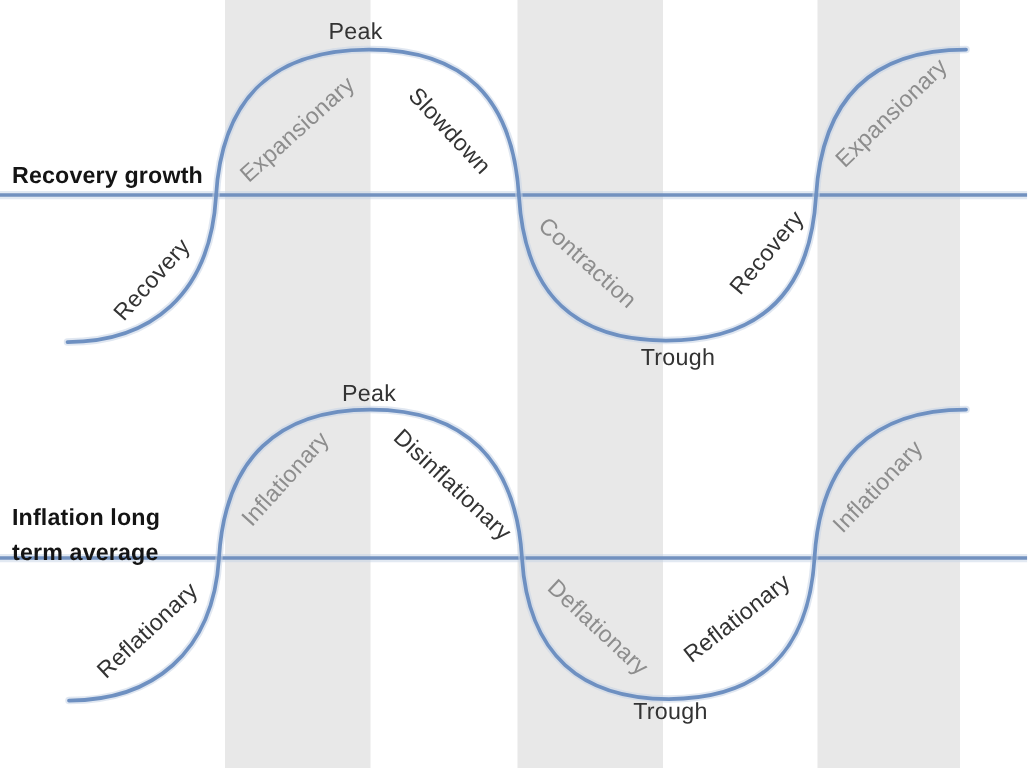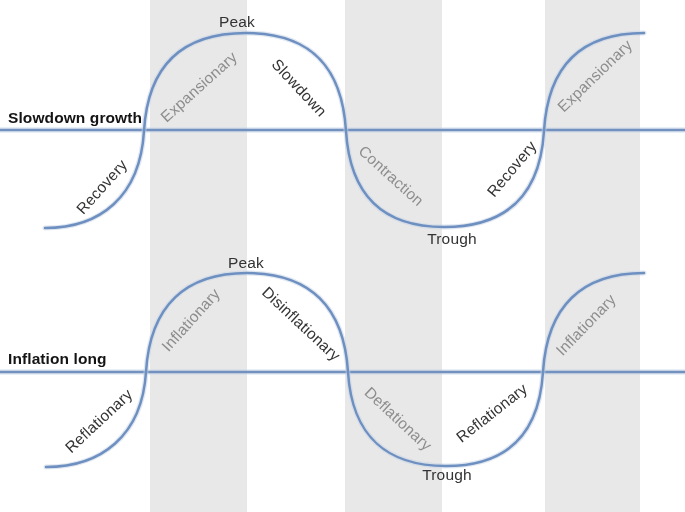--- a/index.html
+++ b/index.html
@@ -26,21 +26,21 @@
     transform:translate(-50%,-50%) rotate(var(--rot,0deg));
     letter-spacing:.2px;
   }
   .lbl.muted { color:var(--label-muted,#8d8d8d); }
   .axis-label {
     position:absolute; left:8px; width:150px;
     font-weight:bold; font-size:15.5px; line-height:23px;
     color:var(--axis-text,#141414); letter-spacing:.1px;
   }
   .axis-label.growth { top:106px; }
-  .axis-label.inflation { top:347px; }
+  .axis-label.inflation { top:334px; }
 </style>
 </head>
 <body>
 
 <div class="stage">
 
   <div class="band b1"></div>
   <div class="band b2"></div>
   <div class="band b3"></div>
 
@@ -51,24 +51,25 @@
     <line class="avg-line" x1="0" y1="372" x2="685" y2="372"></line>
 
     <path class="halo" d="M 45 228 C 100 228 140 197 144 131 C 148 63 184 33 246 33 C 309 33 342 65 346 131 C 350 197 384 227 444 227 C 505 227 540 197 544 131 C 548 64 583 33 644 33"></path>
     <path class="curve-main" d="M 45 228 C 100 228 140 197 144 131 C 148 63 184 33 246 33 C 309 33 342 65 346 131 C 350 197 384 227 444 227 C 505 227 540 197 544 131 C 548 64 583 33 644 33"></path>
 
     <path class="halo" d="M 46 467 C 101 467 142 436 146 372 C 150 305 186 273 247 273 C 310 273 344 307 348 372 C 352 437 388 466 446 466 C 505 466 539 436 543 372 C 547 306 582 273 644 273"></path>
     <path class="curve-main" d="M 46 467 C 101 467 142 436 146 372 C 150 305 186 273 247 273 C 310 273 344 307 348 372 C 352 437 388 466 446 466 C 505 466 539 436 543 372 C 547 306 582 273 644 273"></path>
   </svg>
 
   <div class="axis-label growth">
-    <div>Slowdown growth</div>
+    <div>Recovery growth</div>
   </div>
   <div class="axis-label inflation">
     <div>Inflation long</div>
+    <div>term average</div>
   </div>
 
   <div class="lbl" style="left:102px; top:187px; --rot:-48deg">Recovery</div>
   <div class="lbl muted" style="left:199px; top:87px;  --rot:-42deg">Expansionary</div>
   <div class="lbl" style="left:237px; top:22px;">Peak</div>
   <div class="lbl" style="left:299px; top:88px;  --rot:47deg">Slowdown</div>
   <div class="lbl muted" style="left:391px; top:176px; --rot:42deg">Contraction</div>
   <div class="lbl" style="left:452px; top:239px;">Trough</div>
   <div class="lbl" style="left:512px; top:169px; --rot:-50deg">Recovery</div>
   <div class="lbl muted" style="left:595px; top:76px;  --rot:-44deg">Expansionary</div>

